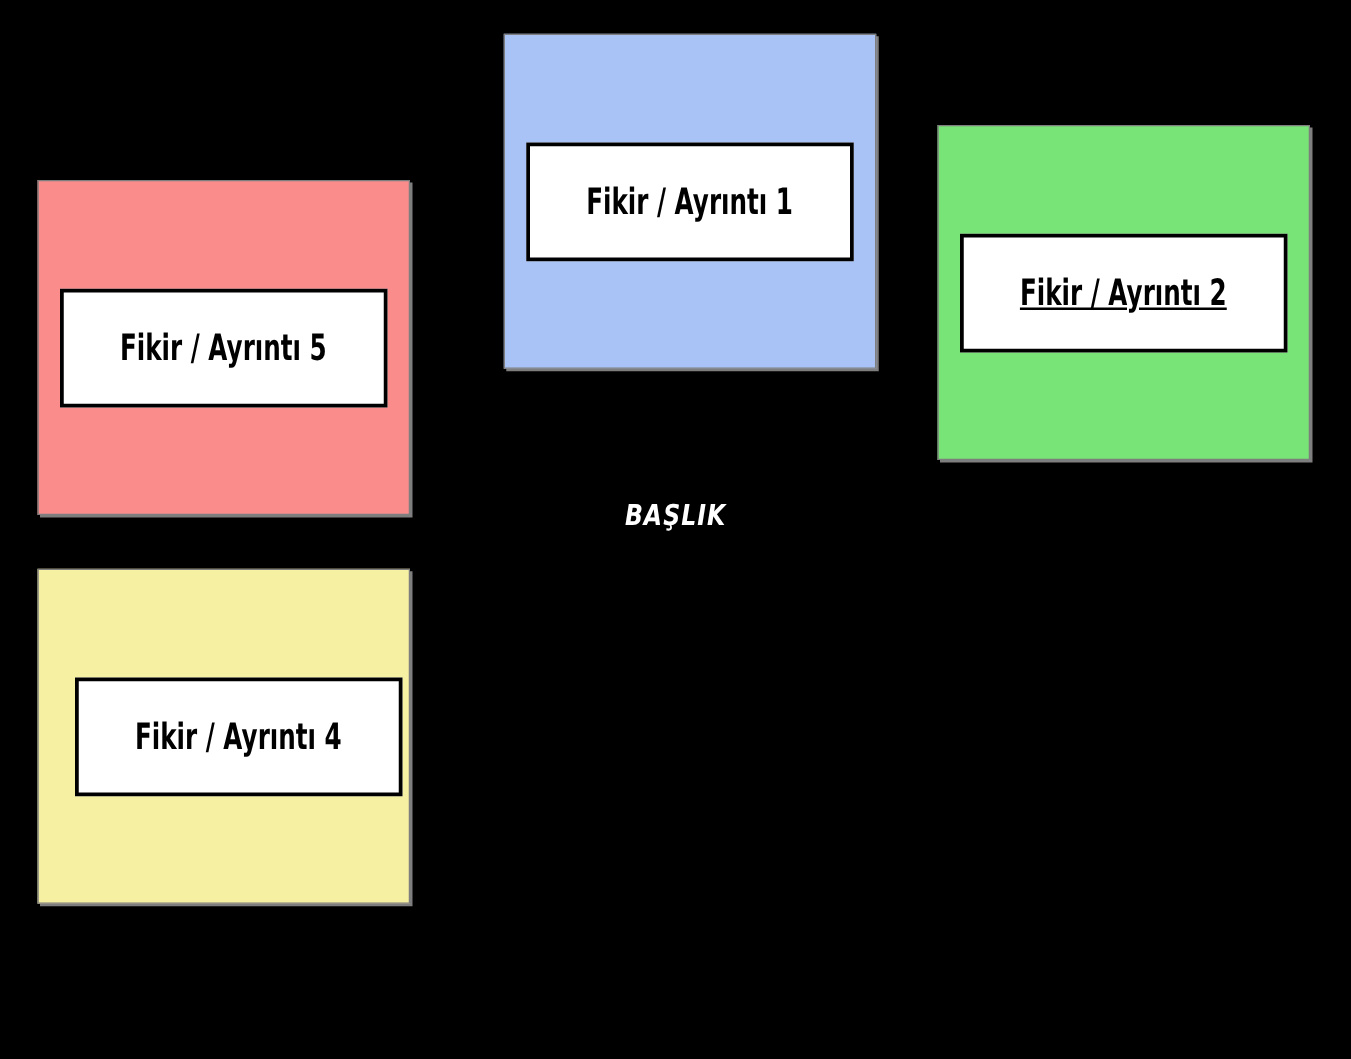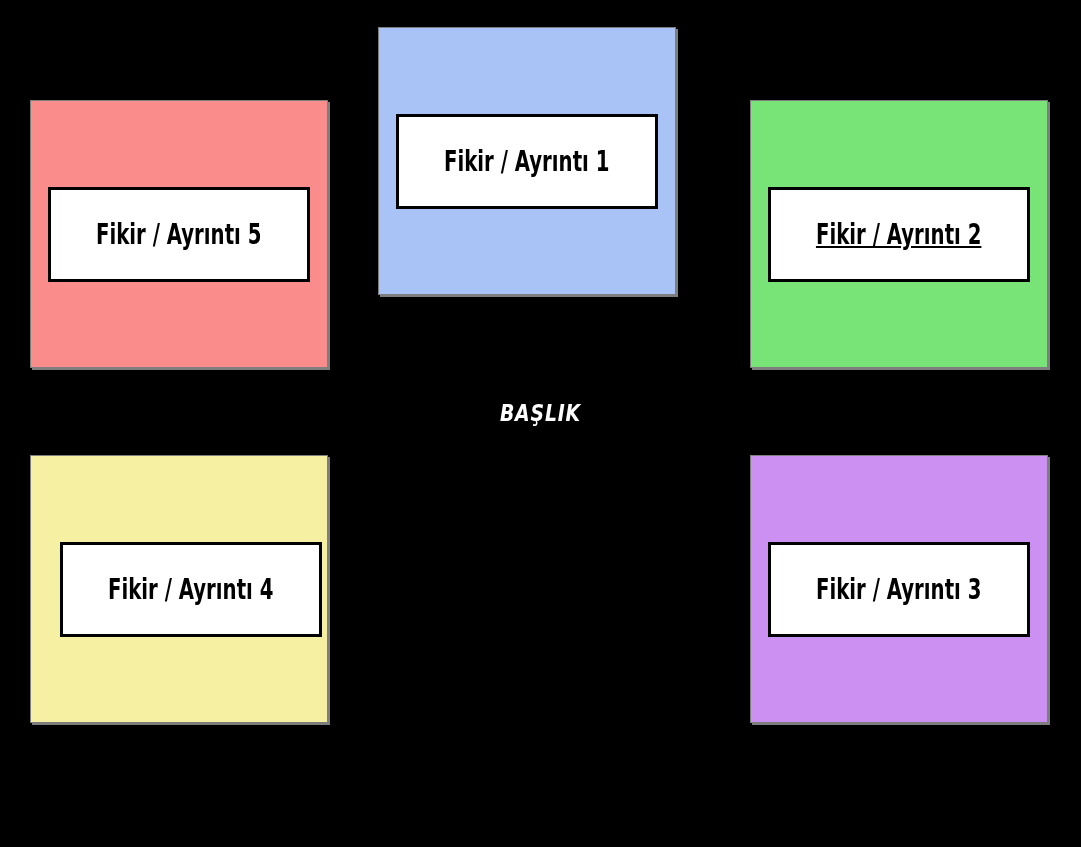--- a/index.html
+++ b/index.html
@@ -20,21 +20,21 @@
     width: 298px;
     height: 268px;
     box-sizing: border-box;
     border: 1px solid #7e7e7e;
     box-shadow: 2px 2px 0 #7e7e7e;
     display: flex;
     align-items: center;
     justify-content: center;
   }
   .pos-top-left     { left: 30px;  top: 100px; }
-  .pos-top-center   { left: 378px; top: 27px;  }
+  .pos-top-center   { left: 403px; top: 27px;  }
   .pos-top-right    { left: 750px; top: 100px; text-decoration: underline; }
   .pos-bottom-left  { left: 30px;  top: 455px; }
   .pos-bottom-right { left: 750px; top: 455px; }
   .label-box {
     width: 262px;
     height: 95px;
     box-sizing: border-box;
     background: #ffffff;
     border: 3px solid #000000;
     display: flex;
@@ -79,33 +79,28 @@
       <span class="label-text">Fikir / Ayrıntı 1</span>
     </div>
   </div>
 
   <div class="cell pos-top-right" style="background-color: rgb(120, 227, 119);">
     <div class="label-box">
       <span class="label-text">Fikir / Ayrıntı 2</span>
     </div>
   </div>
 
-  <div class="cell pos-bottom-right" style="background-color: rgb(204, 144, 243);">
-    <div class="label-box">
-      <span class="label-text">Fikir / Ayrıntı 3</span>
-    </div>
-  </div>
 
   <div class="cell pos-bottom-left" style="background-color: rgb(245, 240, 162); padding-left: 24px;">
     <div class="label-box">
       <span class="label-text">Fikir / Ayrıntı 4</span>
     </div>
   </div>
 
-  <div class="cell pos-top-left" style="background-color: rgb(250, 140, 140);">
+  <div class="cell pos-top-left" style="background-color: rgb(250, 140, 140); margin-top: 44px;">
     <div class="label-box">
       <span class="label-text">Fikir / Ayrıntı 5</span>
     </div>
   </div>
 
   <div class="board-title">
     <span class="title-text" style="color: rgb(255, 255, 255);">BAŞLIK</span>
   </div>
 
 </div>

